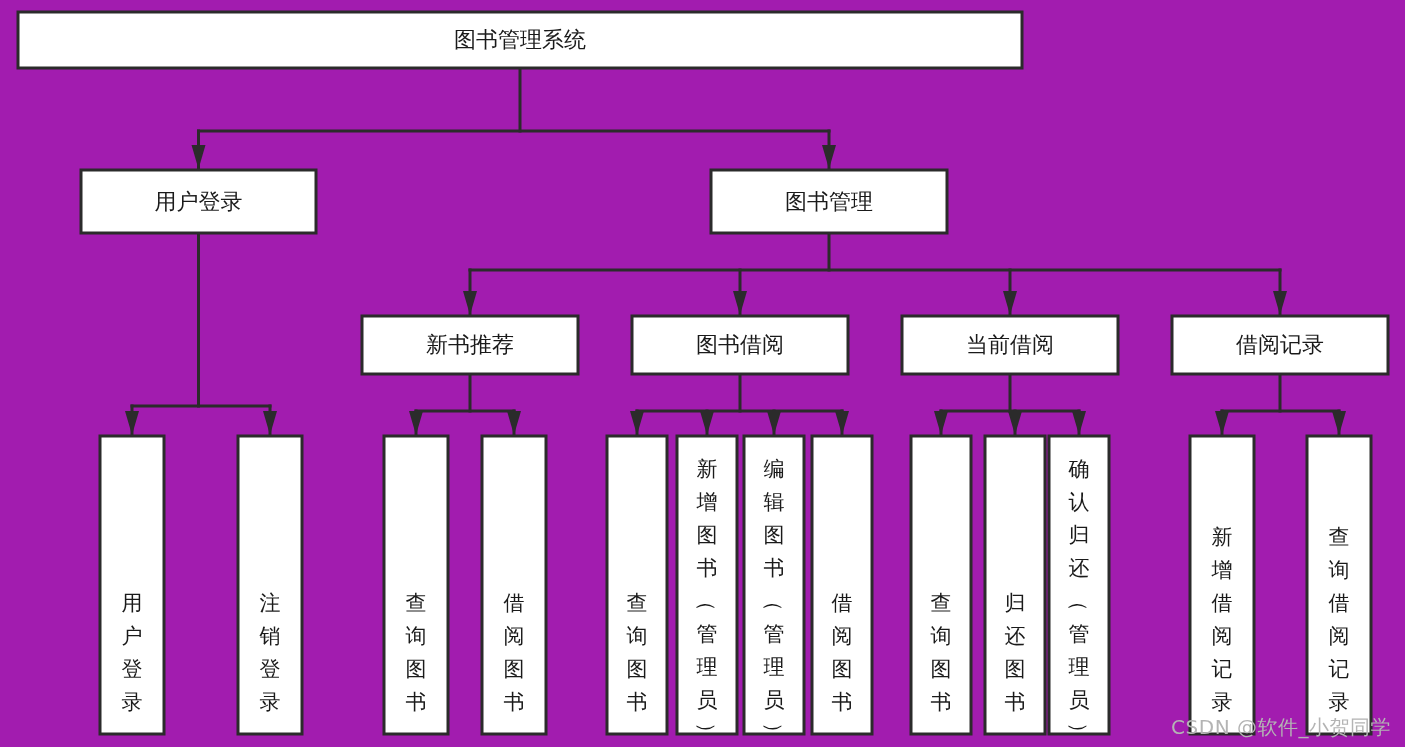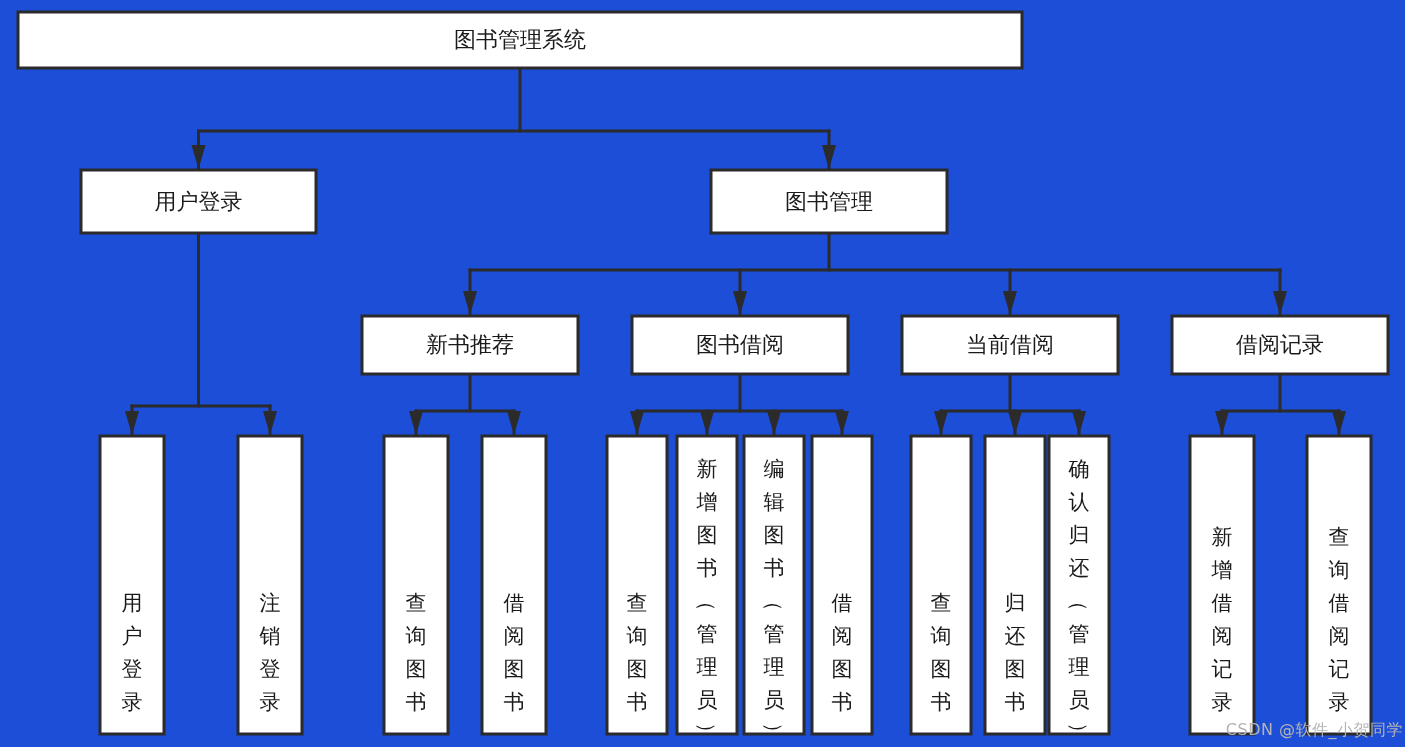--- a/index.html
+++ b/index.html
@@ -7,21 +7,21 @@
     padding: 0;
     background: #ffffff;
   }
   body {
     font-family: "DejaVu Sans", "Liberation Sans", sans-serif;
   }
   #diagram-root {
     position: relative;
     width: 1405px;
     height: 747px;
-    background: #1d4ed8;
+    background: #a21caf;
     overflow: hidden;
     text-decoration: underline;
   }
   svg#flow {
     position: absolute;
     top: 0;
     left: 0;
     width: 1405px;
     height: 747px;
   }
@@ -48,24 +48,24 @@
     dominant-baseline: middle;
   }
   .leaf-label {
     font-family: "DejaVu Sans", "Liberation Sans", sans-serif;
     font-size: 21px;
     fill: #1a1a1a;
     text-anchor: middle;
   }
   .watermark {
     position: absolute;
-    right: 2px;
+    right: 14px;
     bottom: 6px;
     font-family: "DejaVu Sans", "Liberation Sans", sans-serif;
-    font-size: 16px;
+    font-size: 20px;
     color: #b4b4b4;
     white-space: nowrap;
     letter-spacing: 0.5px;
   }
 </style>
 </head>
 <body>
 
 <div id="diagram-root">
   <svg id="flow" viewBox="0 0 1405 747">

